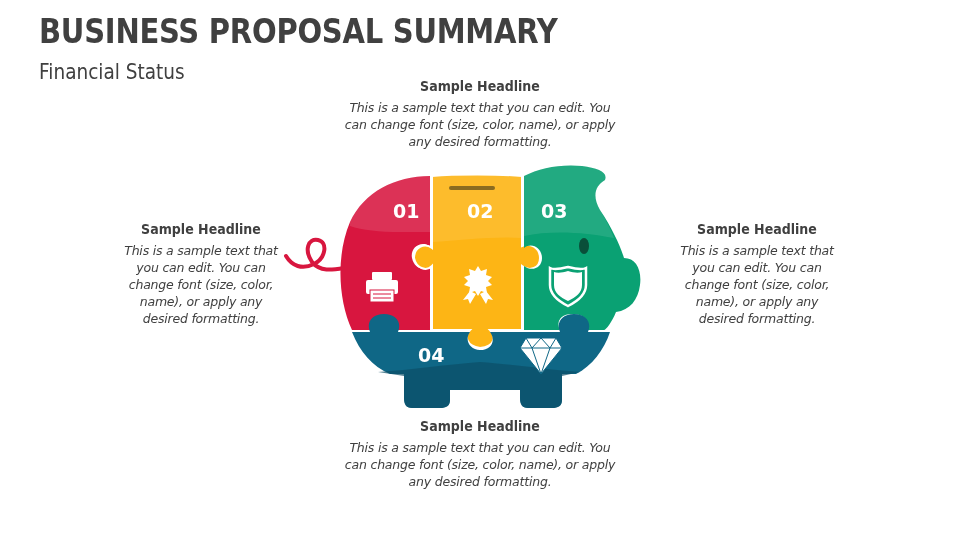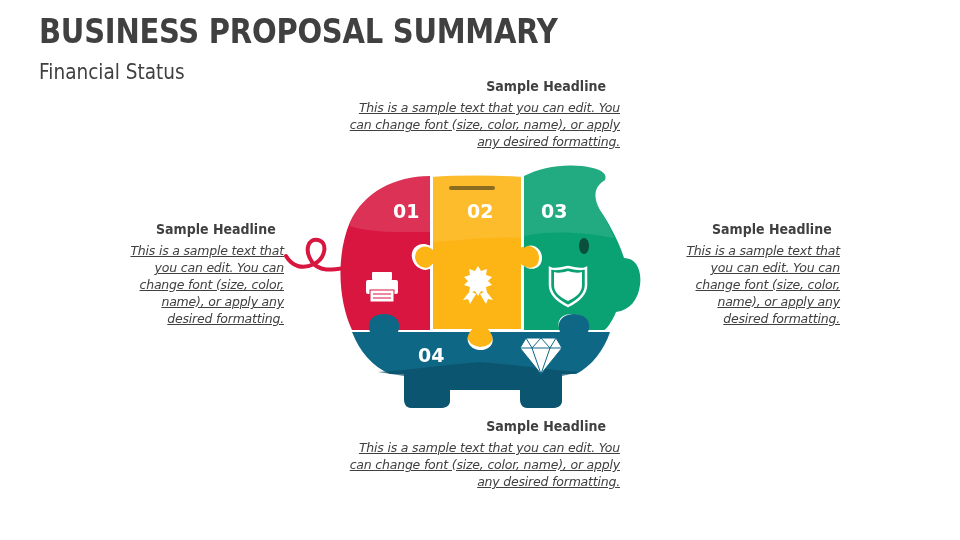--- a/index.html
+++ b/index.html
@@ -9,29 +9,28 @@
     }
     .title {
       position: absolute; left: 39px; top: 12px; font-size: 33px; font-weight: bold;
       color: #404040; letter-spacing: -0.3px; white-space: nowrap;
       font-family: "DejaVu Sans", sans-serif; transform: scaleX(0.88); transform-origin: left top;
     }
     .subtitle {
       position: absolute; left: 39px; top: 60px; font-size: 21px; color: #404040;
       font-family: "DejaVu Sans", sans-serif; transform: scaleX(0.88); transform-origin: left top;
     }
-    .textblock { position: absolute; text-align: right; }
+    .textblock { position: absolute; text-align: center; }
     .textblock .hl {
       font-weight: bold; font-size: 14px; color: #404040; margin-bottom: 5px;
       font-family: "DejaVu Sans", sans-serif; transform: scaleX(0.9);
     }
     .textblock .body {
       font-style: italic; font-size: 12.5px; line-height: 17px; color: #404040;
       font-family: "DejaVu Sans", sans-serif;
-      text-decoration: underline;
     }
     #tb-top { left: 340px; top: 78px; width: 280px; }
     #tb-bottom { left: 340px; top: 418px; width: 280px; }
     #tb-left { left: 118px; top: 221px; width: 166px; }
     #tb-right { left: 674px; top: 221px; width: 166px; }
     #tb-left .body, #tb-right .body { letter-spacing: -0.2px; }
     #tb-top .body, #tb-bottom .body { letter-spacing: -0.2px; }
     .piggy { position: absolute; left: 0; top: 0; width: 960px; height: 540px; }
     .num {
       font-family: "DejaVu Sans", sans-serif; font-weight: bold; font-size: 19px; fill: #ffffff;

